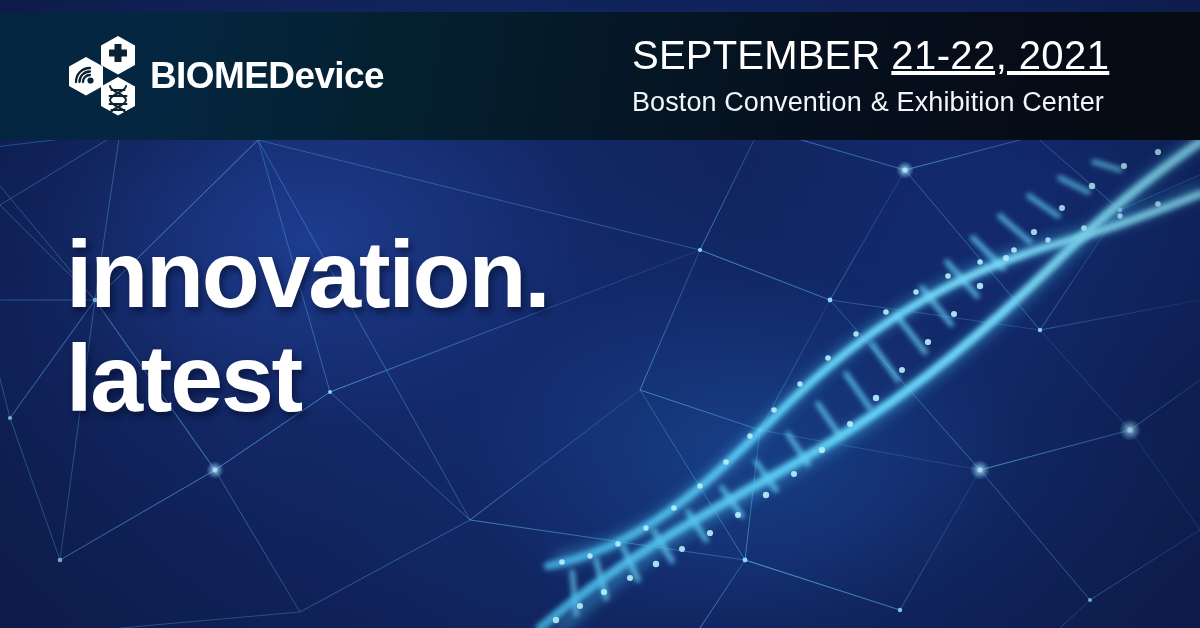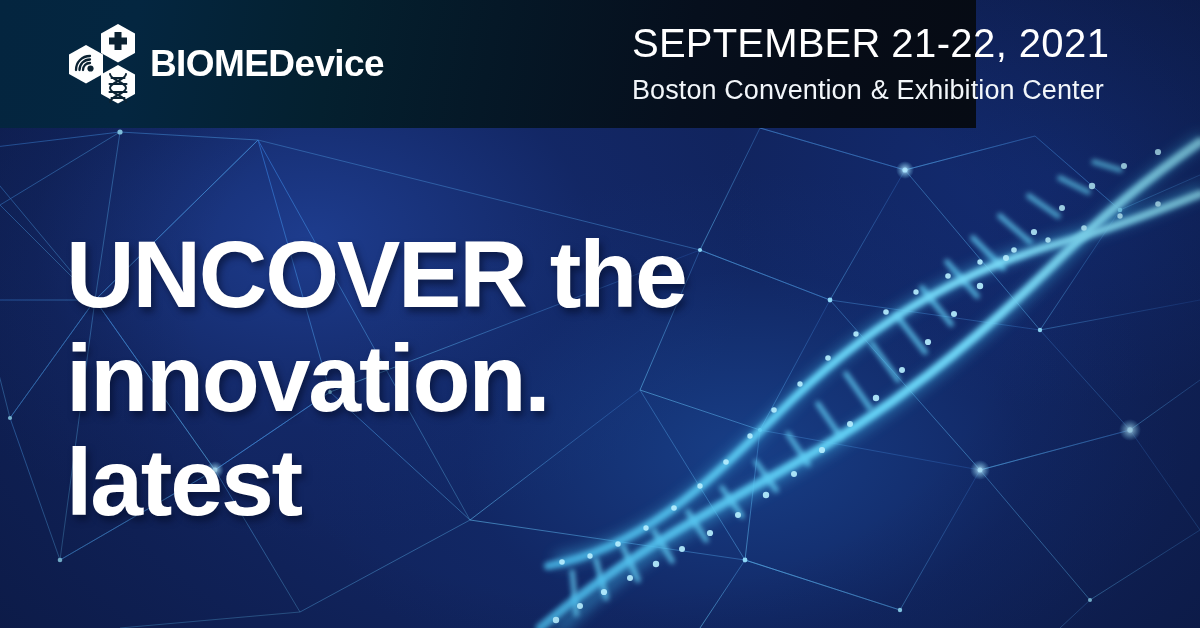--- a/index.html
+++ b/index.html
@@ -33,22 +33,22 @@
   .bg-vignette {
     background:
       radial-gradient(ellipse 1000px 700px at 50% 50%, transparent 40%, rgba(3,8,26,.55) 100%);
   }
 
   .net { position:absolute; inset:0; }
   .dna { position:absolute; inset:0; }
 
   
   .header {
-    position:absolute; top:0; left:0;
-    width:976px; height:128px;
+    position:absolute; top:12px; left:0;
+    width:1200px; height:128px;
     background:linear-gradient(100deg,#04253f 0%,#042640 14%,#04202f 34%,#051827 50%,#060f1d 70%,#060c17 86%,#060b14 100%);
     z-index:6;
   }
   .header-inner {
     position:relative; width:100%; height:100%;
   }
 
   .logo-group {
     position:absolute; left:63px; top:22px;
     display:flex; align-items:center;
@@ -70,21 +70,21 @@
     text-align:left;
   }
   .date-line {
     color:#ffffff;
     font-size:40px;
     line-height:50px;
     letter-spacing:-0.3px;
     white-space:nowrap;
   }
   .date-month { font-weight:400; letter-spacing:0.2px; }
-  .date-days  { font-weight:400; letter-spacing:0.4px; }
+  .date-days  { font-weight:400; letter-spacing:0.4px;text-decoration:underline; }
   .venue-line {
     color:#f2f6fa;
     font-size:27px;
     font-weight:400;
     line-height:34px;
     letter-spacing:0.1px;
     margin-top:5px;
     white-space:nowrap;
   }
   .venue-gap { display:inline-block; width:9px; }
@@ -334,18 +334,17 @@
         </div>
         <div class="venue-line">
           <span>Boston Convention</span><span class="venue-gap"></span><span>&amp; Exhibition Center</span>
         </div>
       </div>
 
     </div>
   </div>
 
   <div class="headline">
-    <div class="headline-line">UNCOVER the</div>
     <div class="headline-line">innovation.</div>
     <div class="headline-line">latest</div>
   </div>
 
 </div>
 
 </body></html>

